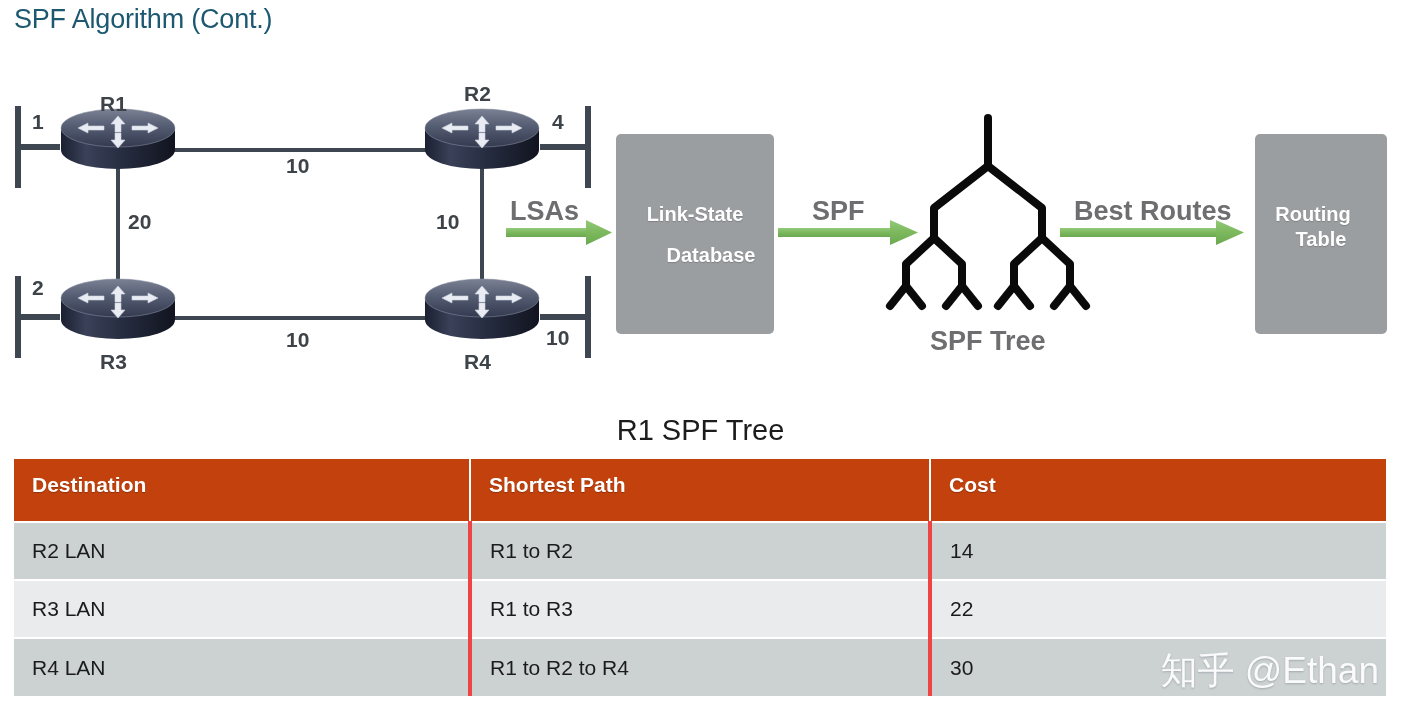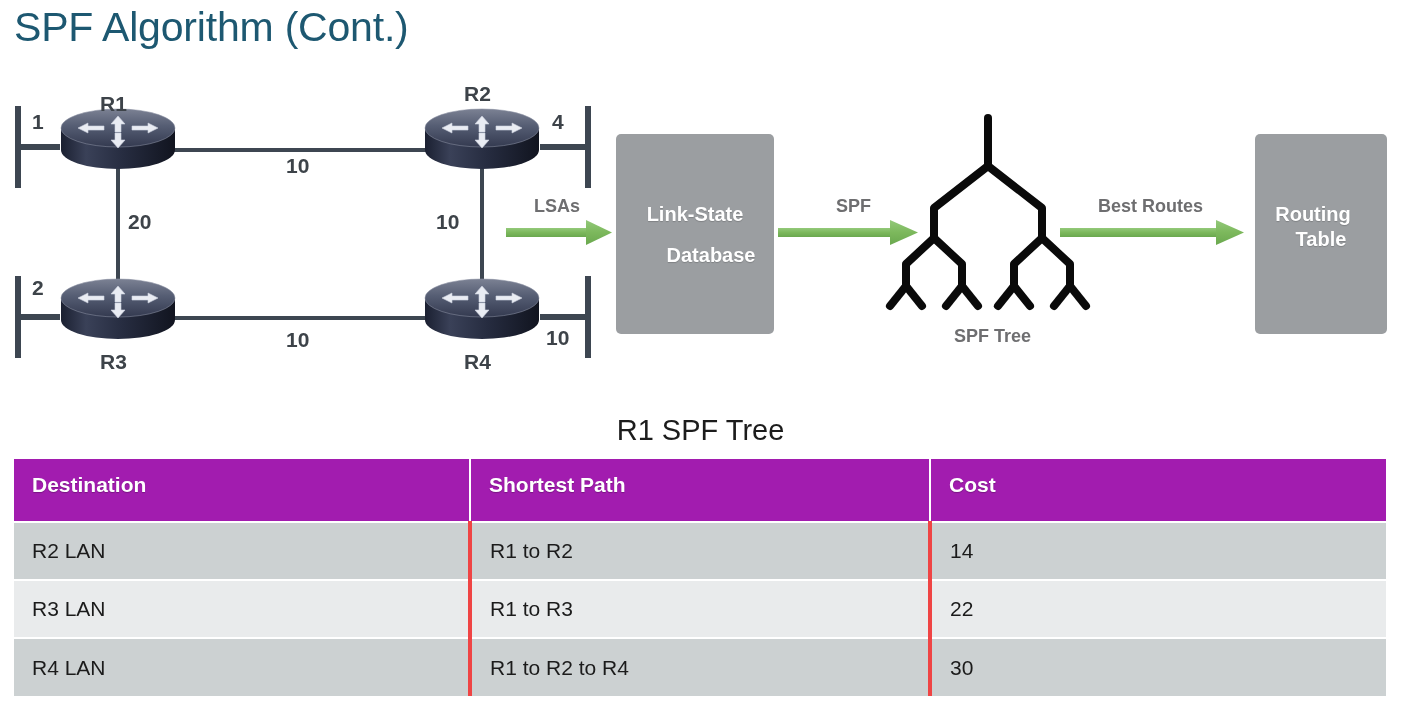--- a/index.html
+++ b/index.html
@@ -15,21 +15,21 @@
     width: 1401px;
     height: 712px;
     background: #ffffff;
   }
 
   
   #slide-title {
     position: absolute;
     left: 14px;
     top: 4px;
-    font-size: 41px;
+    font-size: 27px;
     font-weight: 400;
     color: #1d5871;
     letter-spacing: -0.2px;
     white-space: nowrap;
   }
 
   
   #diagram {
     position: absolute;
     left: 0;
@@ -41,25 +41,24 @@
 
   .netlabel {
     position: absolute;
     font-size: 21px;
     font-weight: 700;
     color: #3d4349;
     white-space: nowrap;
   }
   .arrowlabel {
     position: absolute;
-    font-size: 18px;
+    font-size: 27px;
     font-weight: 700;
     color: #6e6e70;
     white-space: nowrap;
-    margin-left: 24px;
   }
   .boxlabel {
     position: absolute;
     font-size: 20px;
     font-weight: 600;
     color: #ffffff;
     text-align: center;
     line-height: 1.25;
     white-space: nowrap;
     text-shadow: 0 1px 1px rgba(0,0,0,.18);
@@ -85,21 +84,21 @@
   
   #spf-table {
     position: absolute;
     left: 14px;
     top: 459px;
     width: 1372px;
     border-collapse: collapse;
     table-layout: fixed;
   }
   #spf-table th {
-    background: #a21caf;
+    background: #c2410c;
     color: #ffffff;
     font-size: 21px;
     font-weight: 700;
     text-align: left;
     padding: 14px 0 24px 18px;
     height: 58px;
     border-right: 2px solid #ffffff;
     text-shadow: 0 1px 1px rgba(0,0,0,.25);
   }
   #spf-table th:last-child { border-right: none; }
@@ -307,14 +306,15 @@
         <td>22</td>
       </tr>
       <tr>
         <td>R4 LAN</td>
         <td>R1 to R2 to R4</td>
         <td>30</td>
       </tr>
     </tbody>
   </table>
 
+  <div id="watermark">知乎 @Ethan</div>
 
 </div>
 
 </body></html>

